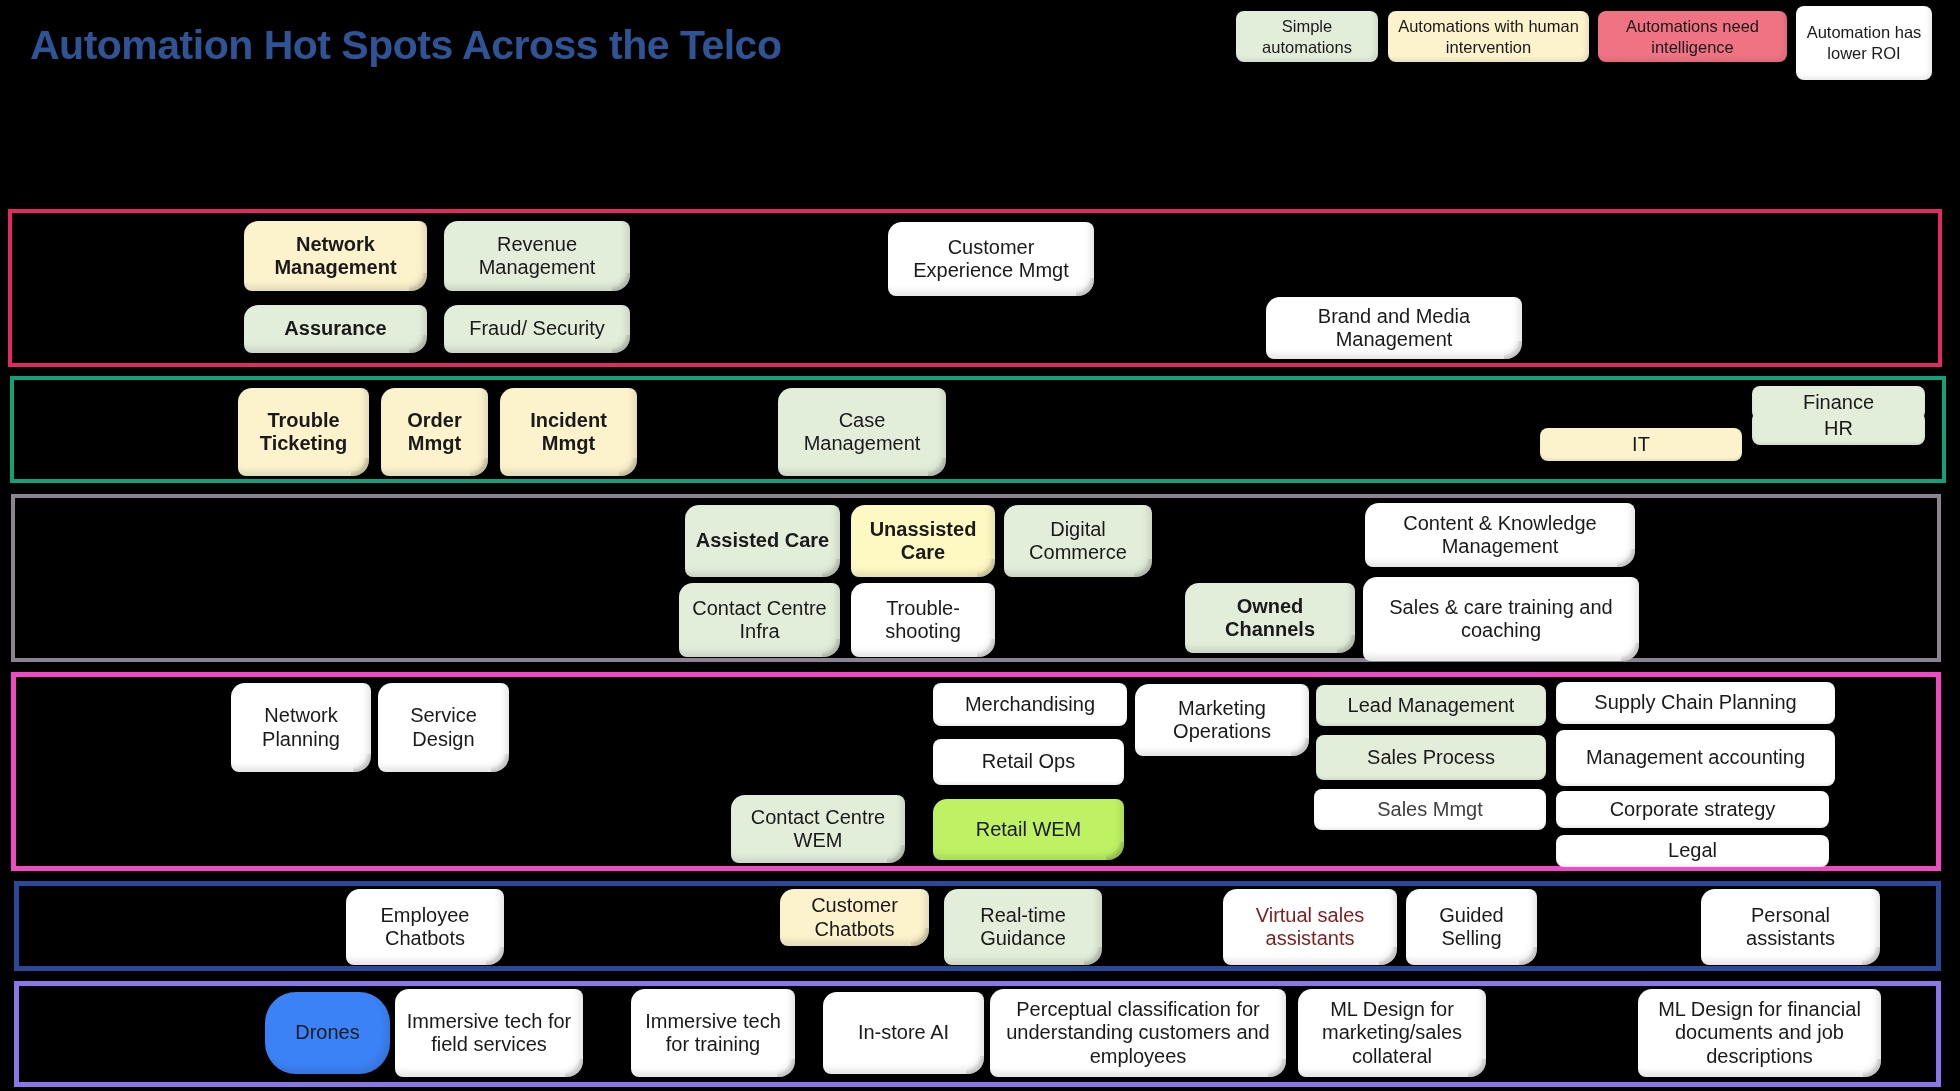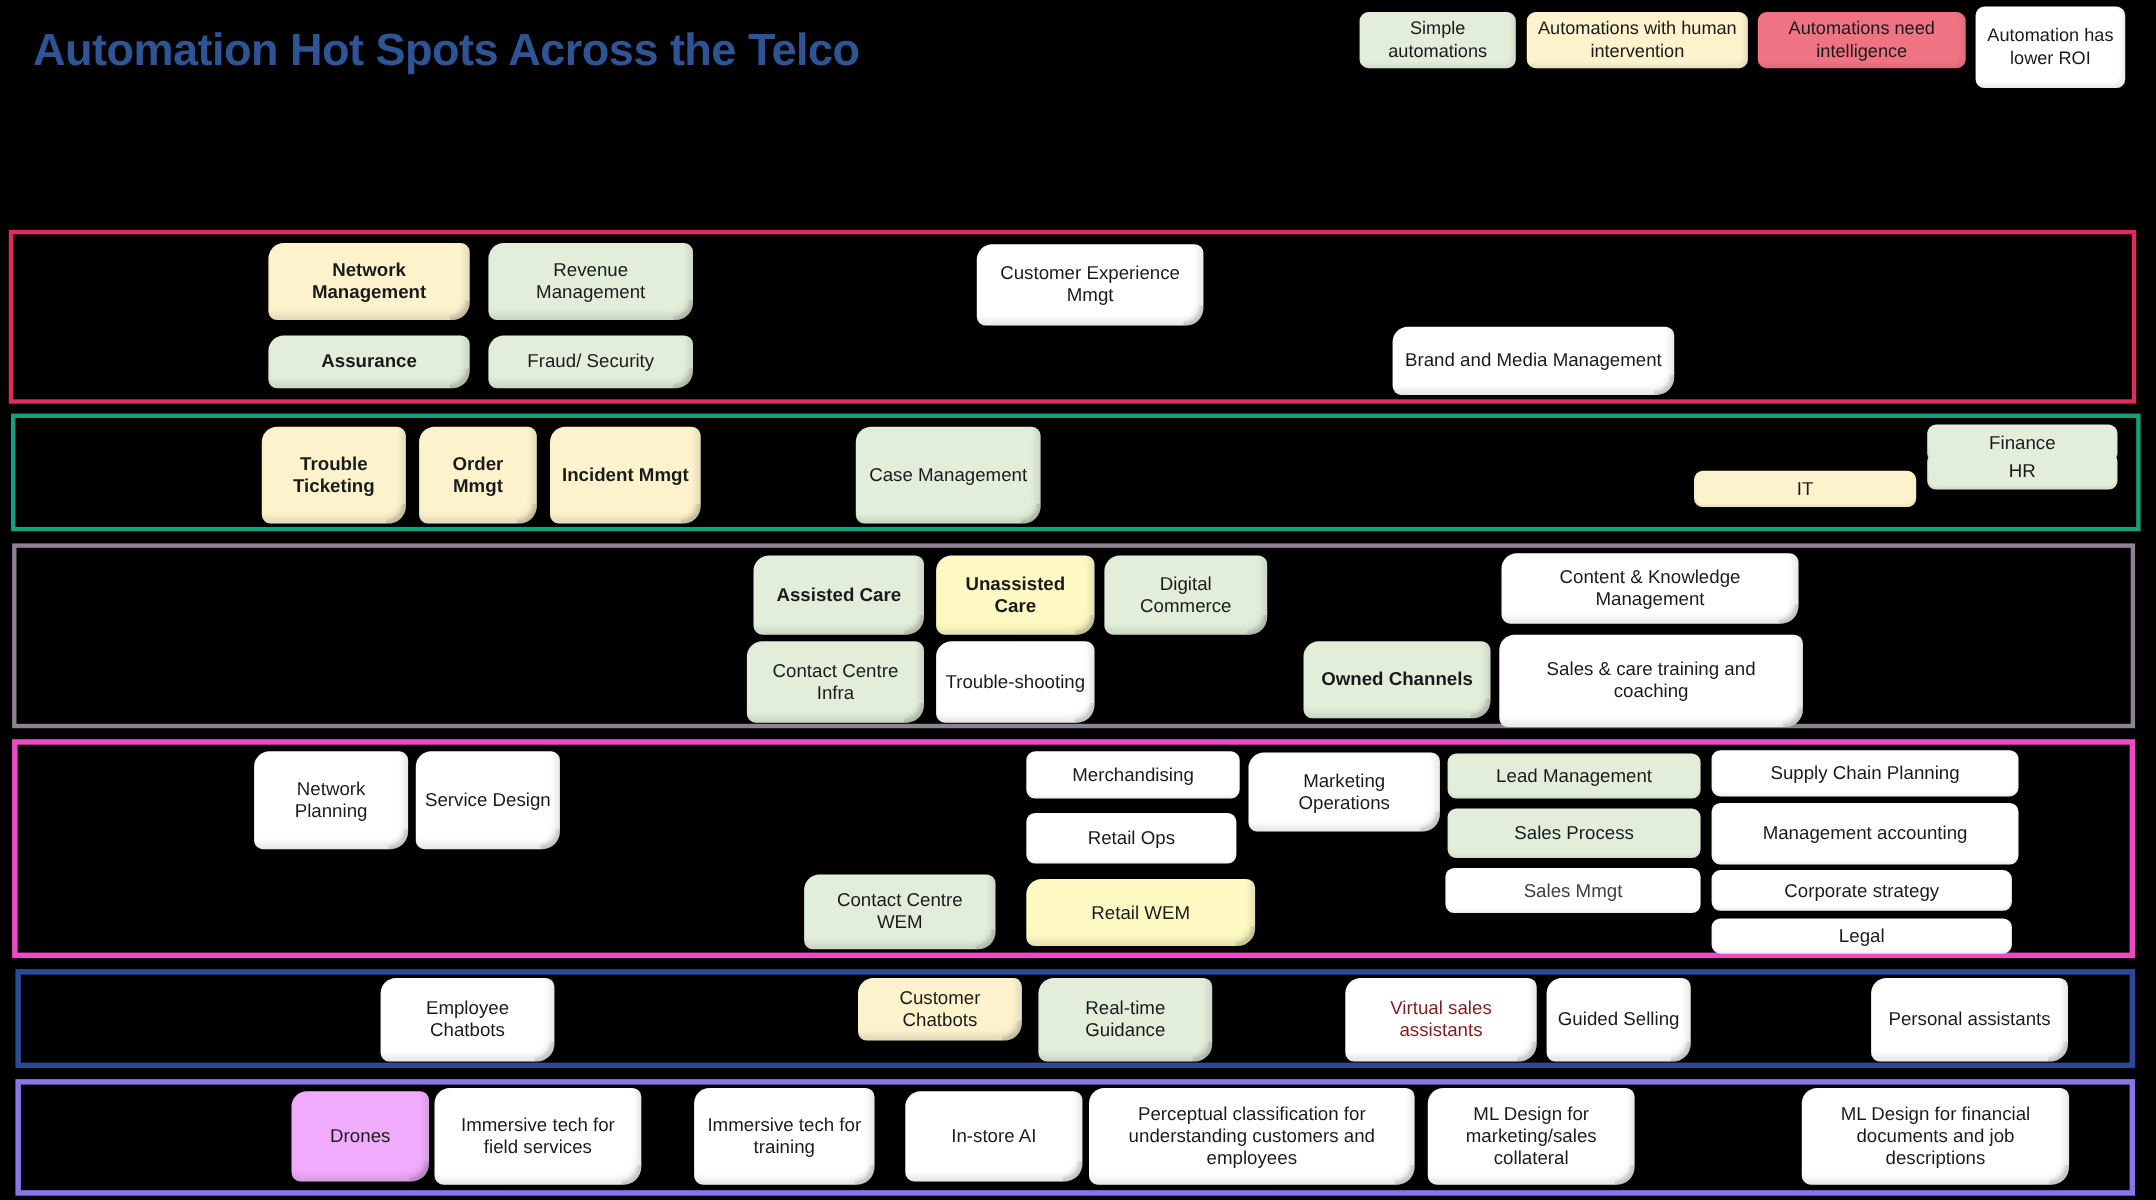--- a/index.html
+++ b/index.html
@@ -31,21 +31,21 @@
     background: transparent;
   }
   .card {
     position: absolute;
     box-sizing: border-box;
     display: flex;
     align-items: center;
     justify-content: center;
     text-align: center;
     color: #1a1a1a;
-    font-size: 17px;
+    font-size: 20px;
     line-height: 1.16;
     padding: 3px 8px;
     border-radius: 14px 8px 16px 8px;
     box-shadow: inset -4px -5px 6px rgba(0,0,0,0.10);
   }
   .card.note::after {
     content: "";
     position: absolute;
     right: 0;
     bottom: 0;
@@ -115,33 +115,33 @@
       <div class="card note" style="left: 231px; top: 683px; width: 140px; height: 89px; background: rgb(255, 255, 255); color: rgb(26, 26, 26);">Network Planning</div>
       <div class="card note" style="left: 378px; top: 683px; width: 131px; height: 89px; background: rgb(255, 255, 255); color: rgb(26, 26, 26);">Service Design</div>
       <div class="card slim" style="left: 933px; top: 683px; width: 194px; height: 43px; background: rgb(255, 255, 255); color: rgb(26, 26, 26);">Merchandising</div>
       <div class="card note" style="left: 1135px; top: 684px; width: 174px; height: 72px; background: rgb(255, 255, 255); color: rgb(26, 26, 26);">Marketing Operations</div>
       <div class="card slim" style="left: 1316px; top: 685px; width: 230px; height: 41px; background: rgb(226, 237, 218); color: rgb(26, 26, 26);">Lead Management</div>
       <div class="card slim" style="left: 1556px; top: 682px; width: 279px; height: 42px; background: rgb(255, 255, 255); color: rgb(26, 26, 26);">Supply Chain Planning</div>
       <div class="card slim" style="left: 933px; top: 739px; width: 191px; height: 46px; background: rgb(255, 255, 255); color: rgb(26, 26, 26);">Retail Ops</div>
       <div class="card slim" style="left: 1316px; top: 735px; width: 230px; height: 45px; background: rgb(226, 237, 218); color: rgb(26, 26, 26);">Sales Process</div>
       <div class="card slim" style="left: 1556px; top: 730px; width: 279px; height: 56px; background: rgb(255, 255, 255); color: rgb(26, 26, 26);">Management accounting</div>
       <div class="card note" style="left: 731px; top: 795px; width: 174px; height: 68px; background: rgb(226, 237, 218); color: rgb(26, 26, 26);">Contact Centre WEM</div>
-      <div class="card note" style="left: 933px; top: 799px; width: 208px; height: 61px; background: #fef9c3; color: rgb(26, 26, 26);">Retail WEM</div>
+      <div class="card note" style="left: 933px; top: 799px; width: 191px; height: 61px; background: #bef264; color: rgb(26, 26, 26);">Retail WEM</div>
       <div class="card slim" style="left: 1314px; top: 789px; width: 232px; height: 41px; background: rgb(255, 255, 255); color: #404040;">Sales Mmgt</div>
       <div class="card slim" style="left: 1556px; top: 791px; width: 273px; height: 37px; background: rgb(255, 255, 255); color: rgb(26, 26, 26);">Corporate strategy</div>
       <div class="card slim" style="left: 1556px; top: 835px; width: 273px; height: 32px; background: rgb(255, 255, 255); color: rgb(26, 26, 26);">Legal</div>
       <div class="row-band" style="left: 14px; top: 881px; width: 1927px; height: 90px; border-color: rgb(43, 72, 153); border-width: 5px;"></div>
       <div class="card note" style="left: 346px; top: 889px; width: 158px; height: 76px; background: rgb(255, 255, 255); color: rgb(26, 26, 26);">Employee Chatbots</div>
       <div class="card note" style="left: 780px; top: 889px; width: 149px; height: 57px; background: rgb(252, 242, 204); color: rgb(26, 26, 26);">Customer Chatbots</div>
       <div class="card note" style="left: 944px; top: 889px; width: 158px; height: 76px; background: rgb(226, 237, 218); color: rgb(26, 26, 26);">Real-time Guidance</div>
       <div class="card note" style="left: 1223px; top: 889px; width: 174px; height: 76px; background: rgb(255, 255, 255); color: #7f1d1d;">Virtual sales assistants</div>
       <div class="card note" style="left: 1406px; top: 889px; width: 131px; height: 76px; background: rgb(255, 255, 255); color: rgb(26, 26, 26);">Guided Selling</div>
       <div class="card note" style="left: 1701px; top: 889px; width: 179px; height: 76px; background: rgb(255, 255, 255); color: rgb(26, 26, 26);">Personal assistants</div>
       <div class="row-band" style="left: 14px; top: 981px; width: 1927px; height: 106px; border-color: rgb(138, 118, 232); border-width: 5px;"></div>
-      <div class="card note" style="left: 265px; top: 992px; width: 125px; height: 82px; background: #f0abfc; color: rgb(26, 26, 26);">Drones</div>
+      <div class="card note" style="left: 265px; top: 992px; width: 125px; height: 82px; background: #3b82f6; color: rgb(26, 26, 26); border-radius: 31px;">Drones</div>
       <div class="card note" style="left: 395px; top: 989px; width: 188px; height: 88px; background: rgb(255, 255, 255); color: rgb(26, 26, 26);">Immersive tech for field services</div>
       <div class="card note" style="left: 631px; top: 989px; width: 164px; height: 88px; background: rgb(255, 255, 255); color: rgb(26, 26, 26);">Immersive tech for training</div>
       <div class="card note" style="left: 823px; top: 992px; width: 161px; height: 82px; background: rgb(255, 255, 255); color: rgb(26, 26, 26);">In-store AI</div>
       <div class="card note" style="left: 990px; top: 989px; width: 296px; height: 88px; background: rgb(255, 255, 255); color: rgb(26, 26, 26);">Perceptual classification for understanding customers and employees</div>
       <div class="card note" style="left: 1298px; top: 989px; width: 188px; height: 88px; background: rgb(255, 255, 255); color: rgb(26, 26, 26);">ML Design for marketing/sales collateral</div>
       <div class="card note" style="left: 1638px; top: 989px; width: 243px; height: 88px; background: rgb(255, 255, 255); color: rgb(26, 26, 26);">ML Design for financial documents and job descriptions</div>
     </div>
 </div>
 
 </body></html>

